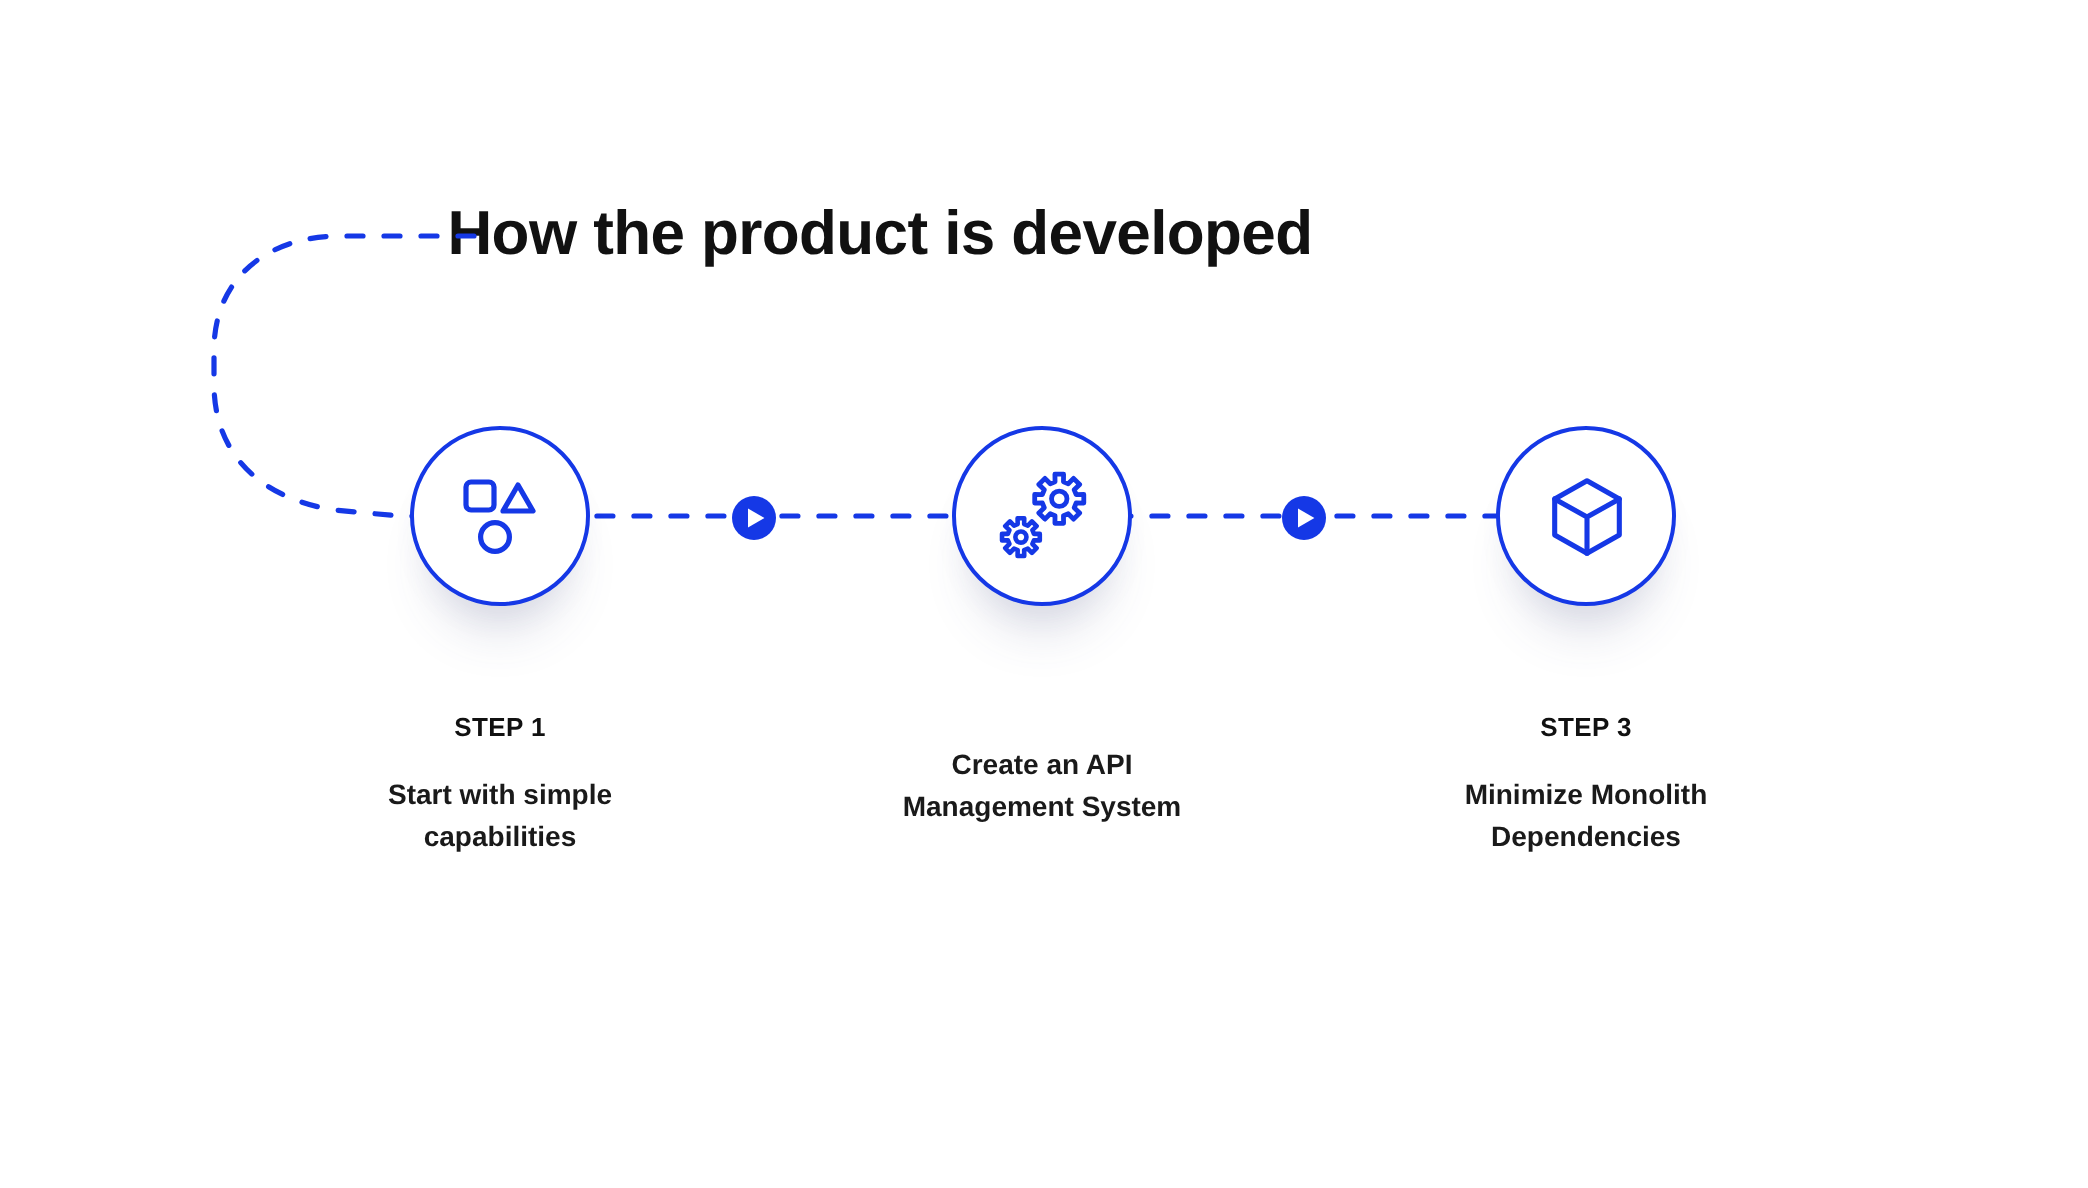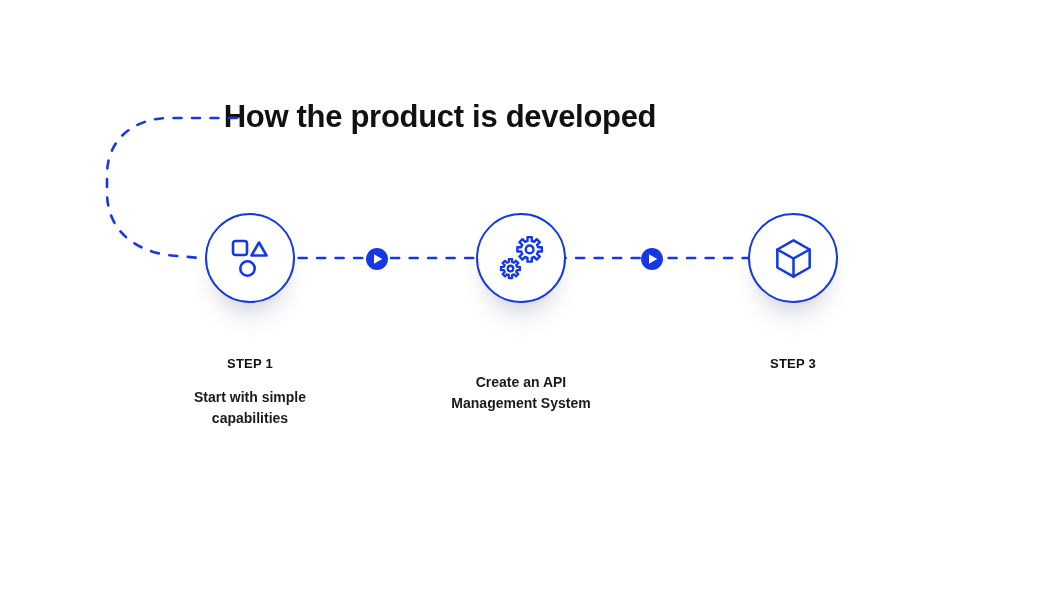--- a/index.html
+++ b/index.html
@@ -144,16 +144,17 @@
 
   <div class="step" style="left:140px">
     <div class="step-label">STEP 1</div>
     <div class="step-desc">Start with simple capabilities</div>
   </div>
   <div class="step" style="left:411px">
     <div class="step-desc">Create an API Management System</div>
   </div>
   <div class="step" style="left:683px">
     <div class="step-label">STEP 3</div>
+    <div class="step-desc">Minimize Monolith Dependencies</div>
   </div>
 
 
 </div>
 
 </body></html>

